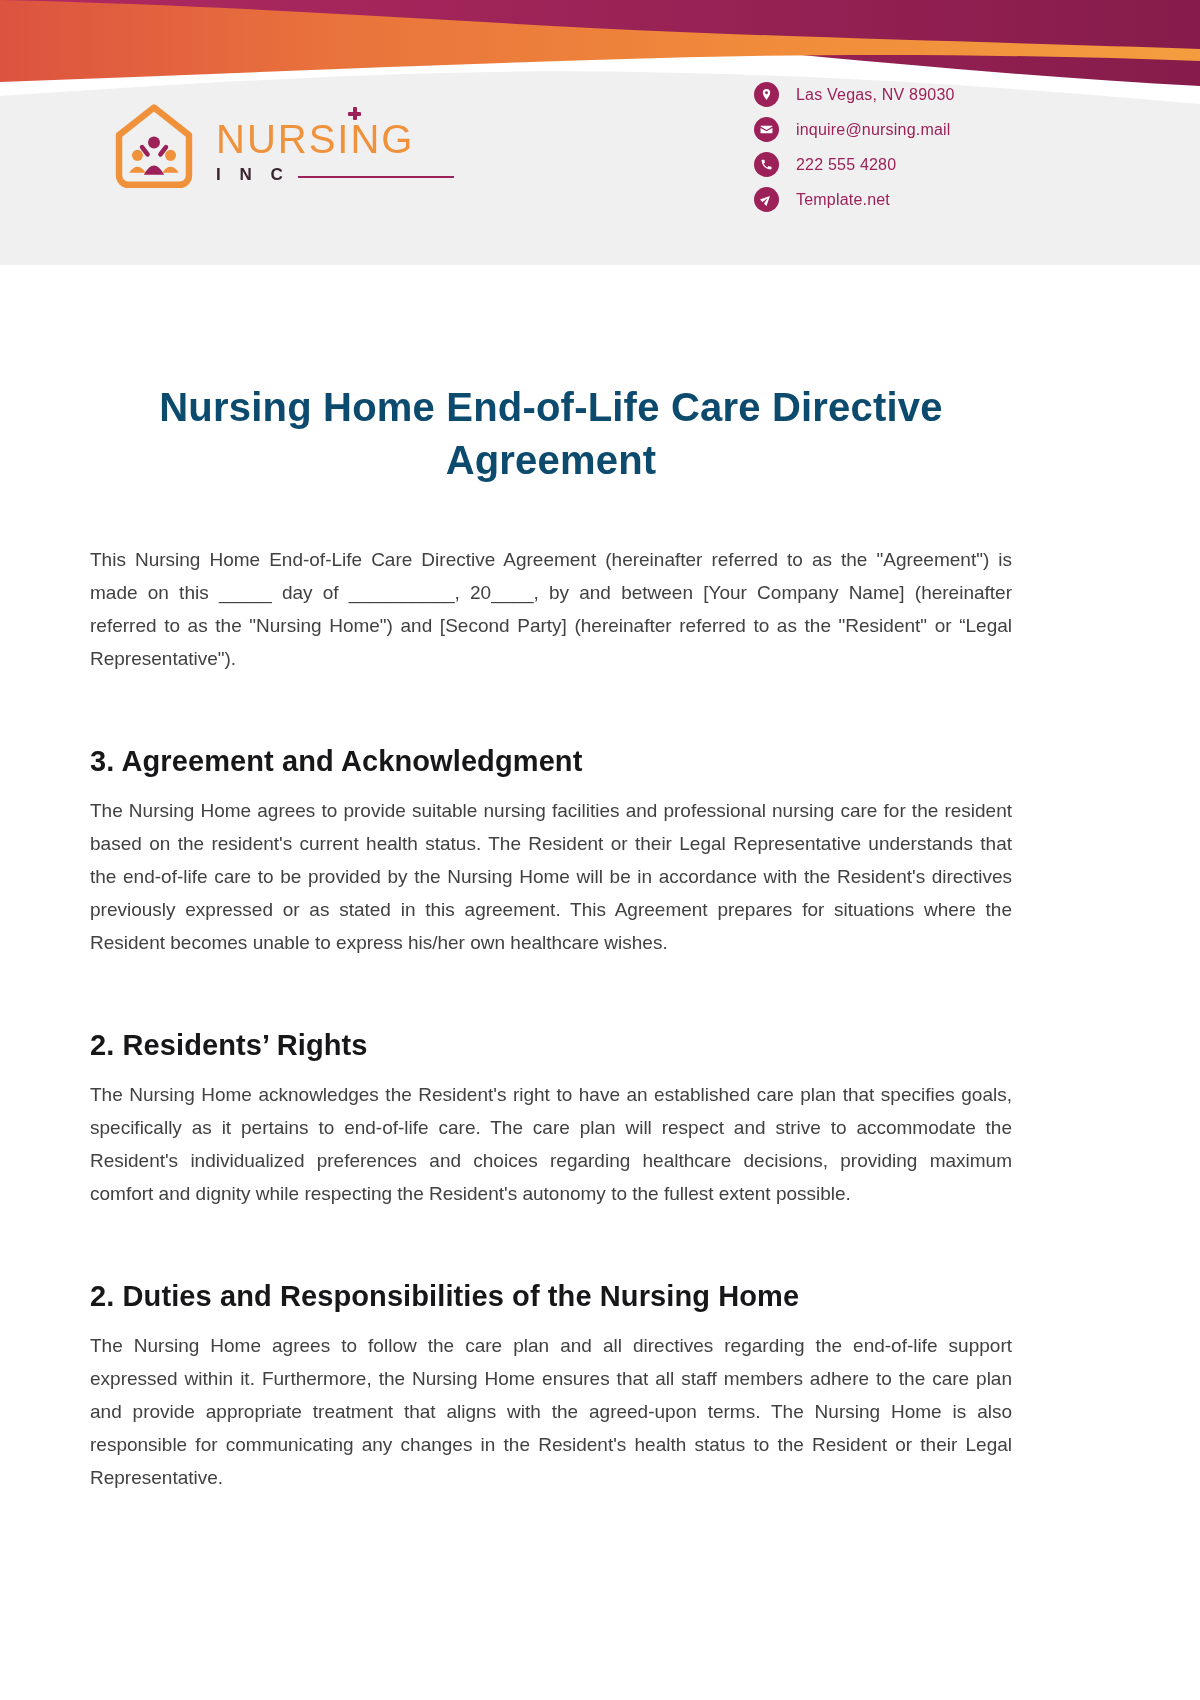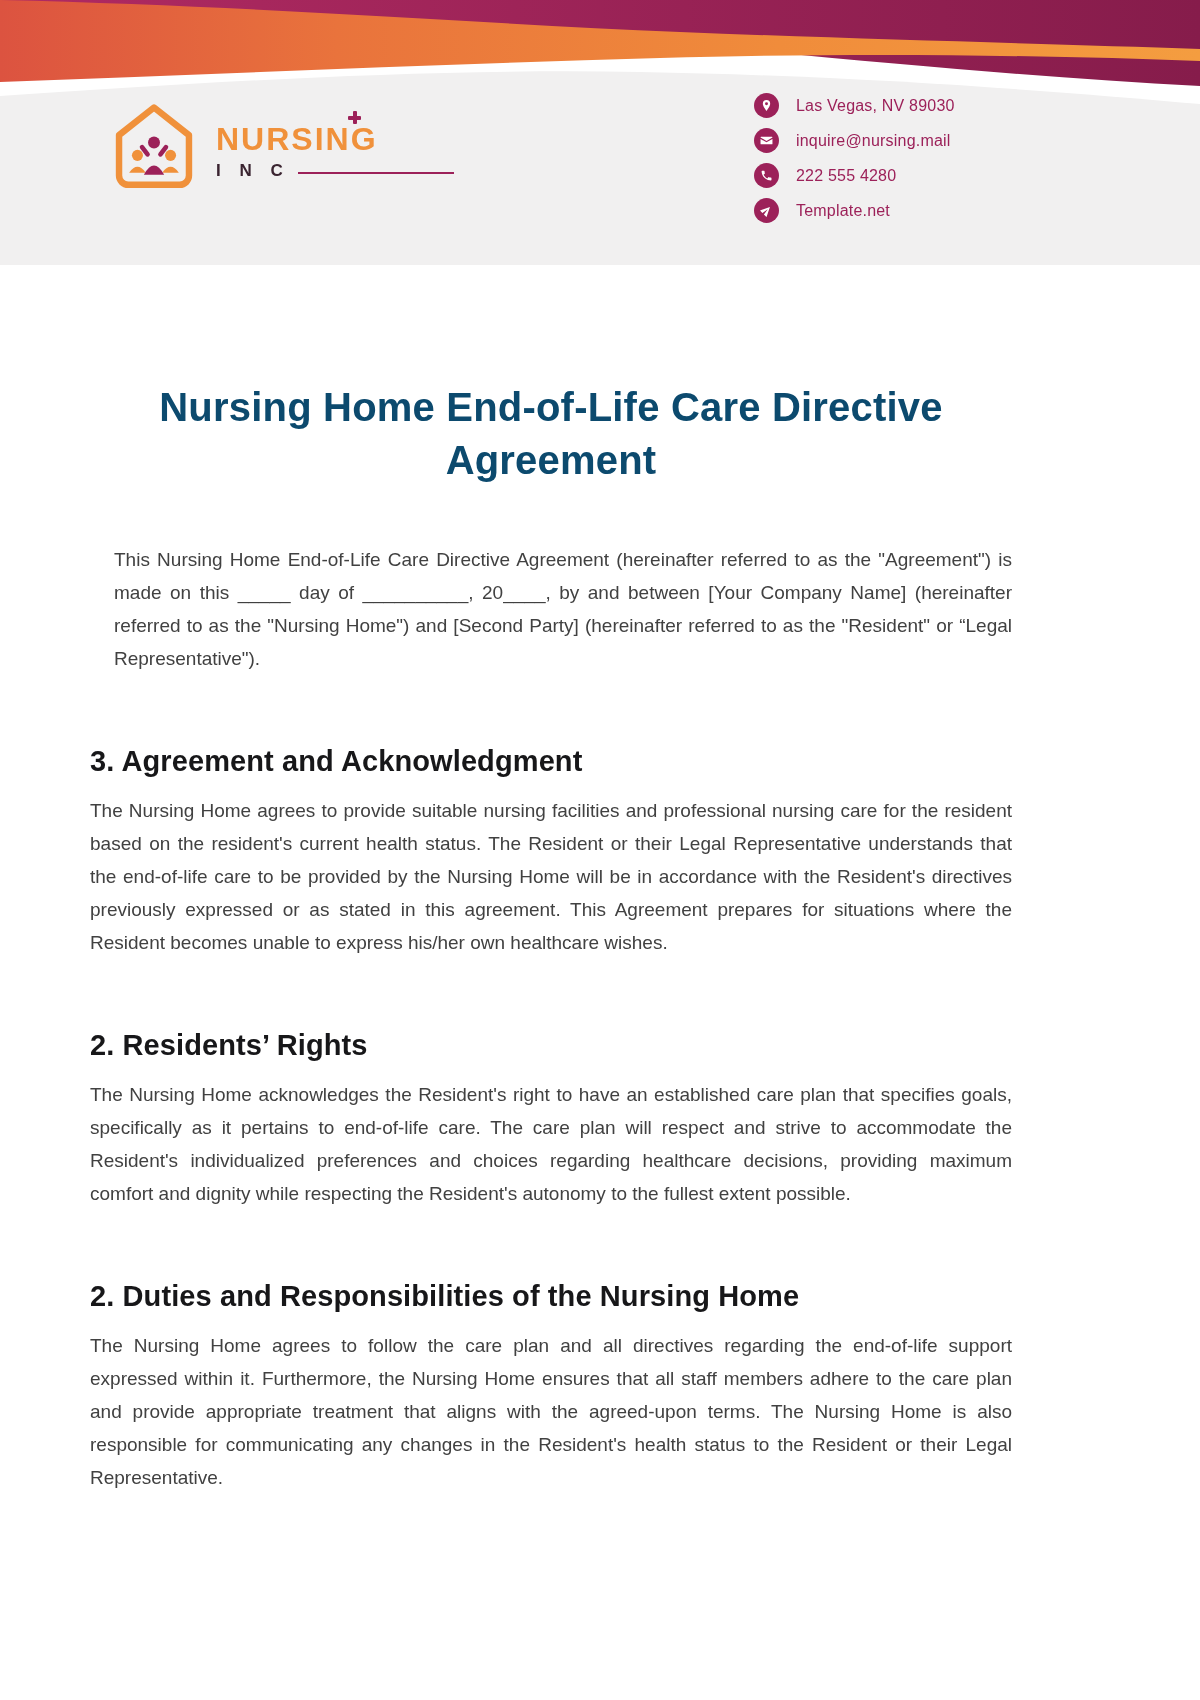--- a/index.html
+++ b/index.html
@@ -37,22 +37,22 @@
     position: absolute;
     left: 108px;
     top: 102px;
     display: flex;
     align-items: center;
     gap: 16px;
   }
   .logo-house { width: 92px; height: 92px; display: block; }
   .logo-text { position: relative; padding-top: 8px; }
   .logo-name {
-    font-size: 32px;
-    font-weight: 700;
+    font-size: 40px;
+    font-weight: 400;
     letter-spacing: 2px;
     color: #F0913B;
     line-height: 1;
   }
   .logo-plus {
     position: absolute;
     top: -4px;
     left: 132px;
     width: 13px;
     height: 13px;
@@ -82,21 +82,21 @@
     height: 2px;
     background: #9C2159;
     margin-left: 8px;
     margin-top: 4px;
   }
 
   
   .contact {
     position: absolute;
     left: 754px;
-    top: 93px;
+    top: 82px;
     list-style: none;
   }
   .contact li {
     display: flex;
     align-items: center;
     gap: 17px;
     height: 25px;
     margin-bottom: 10px;
   }
   .contact-icon {
@@ -129,21 +129,21 @@
     text-align: center;
     letter-spacing: 0.2px;
     max-width: 940px;
   }
   .para {
     font-size: 19px;
     line-height: 33px;
     text-align: justify;
     color: #414141;
   }
-  .intro { margin-top: 56px; margin-left: 24px; }
+  .intro { margin-top: 56px; }
   .section-heading {
     margin-top: 70px;
     font-size: 29px;
     font-weight: 700;
     color: #171719;
     letter-spacing: 0.1px;
   }
   .section-body { margin-top: 16px; }
 </style>
 </head>

